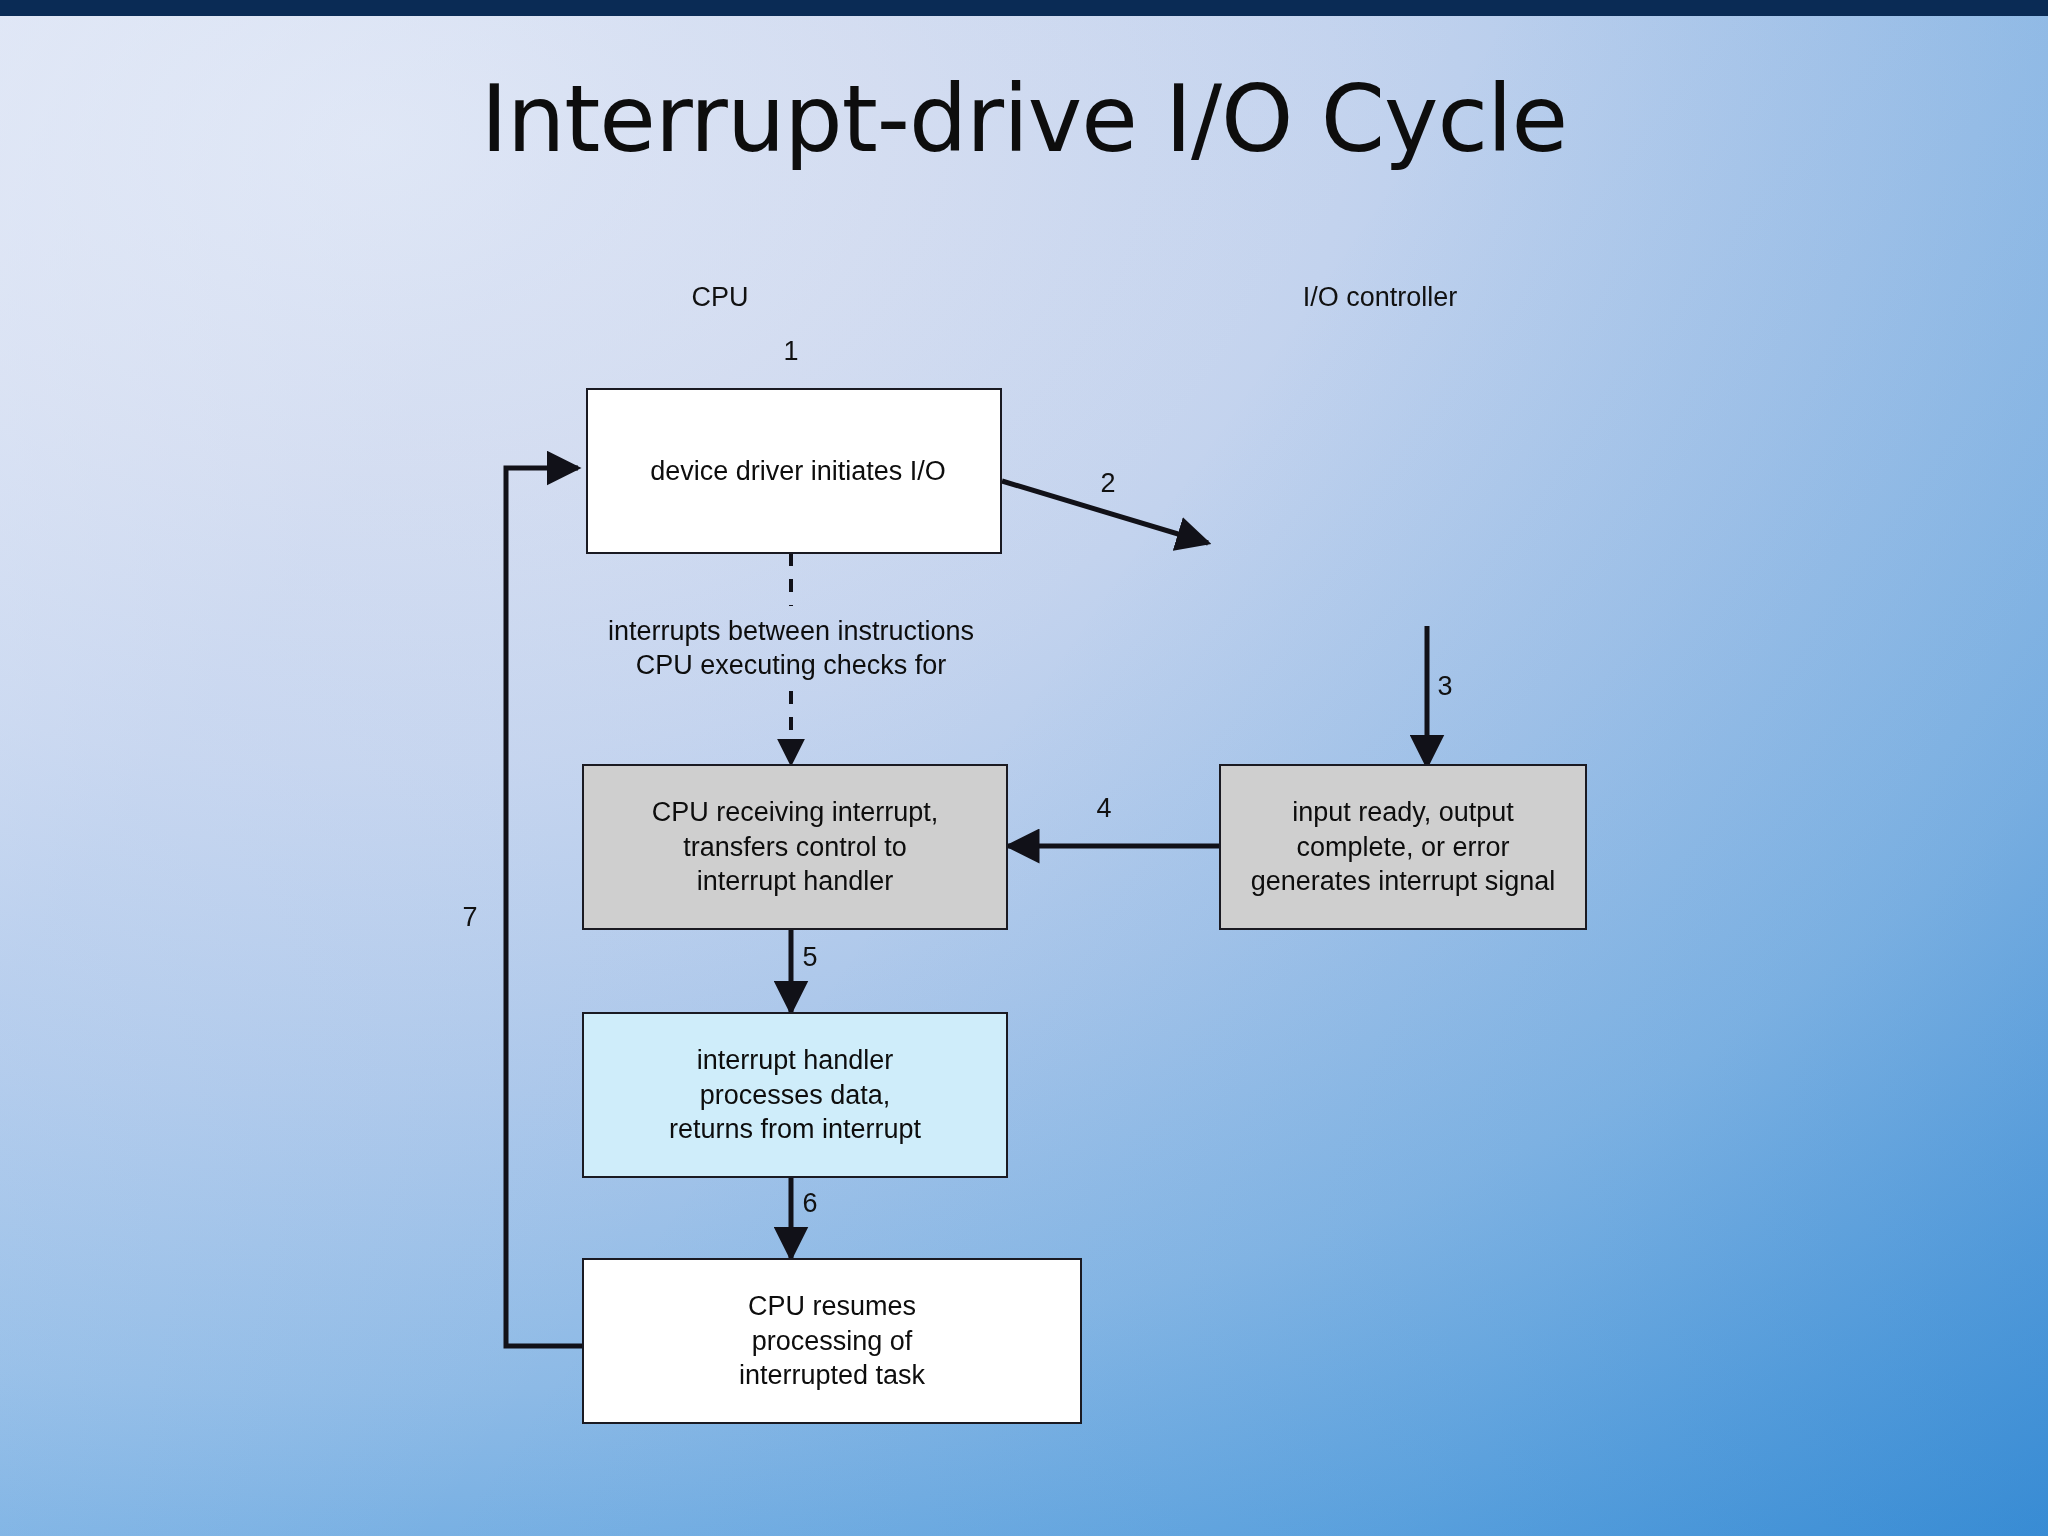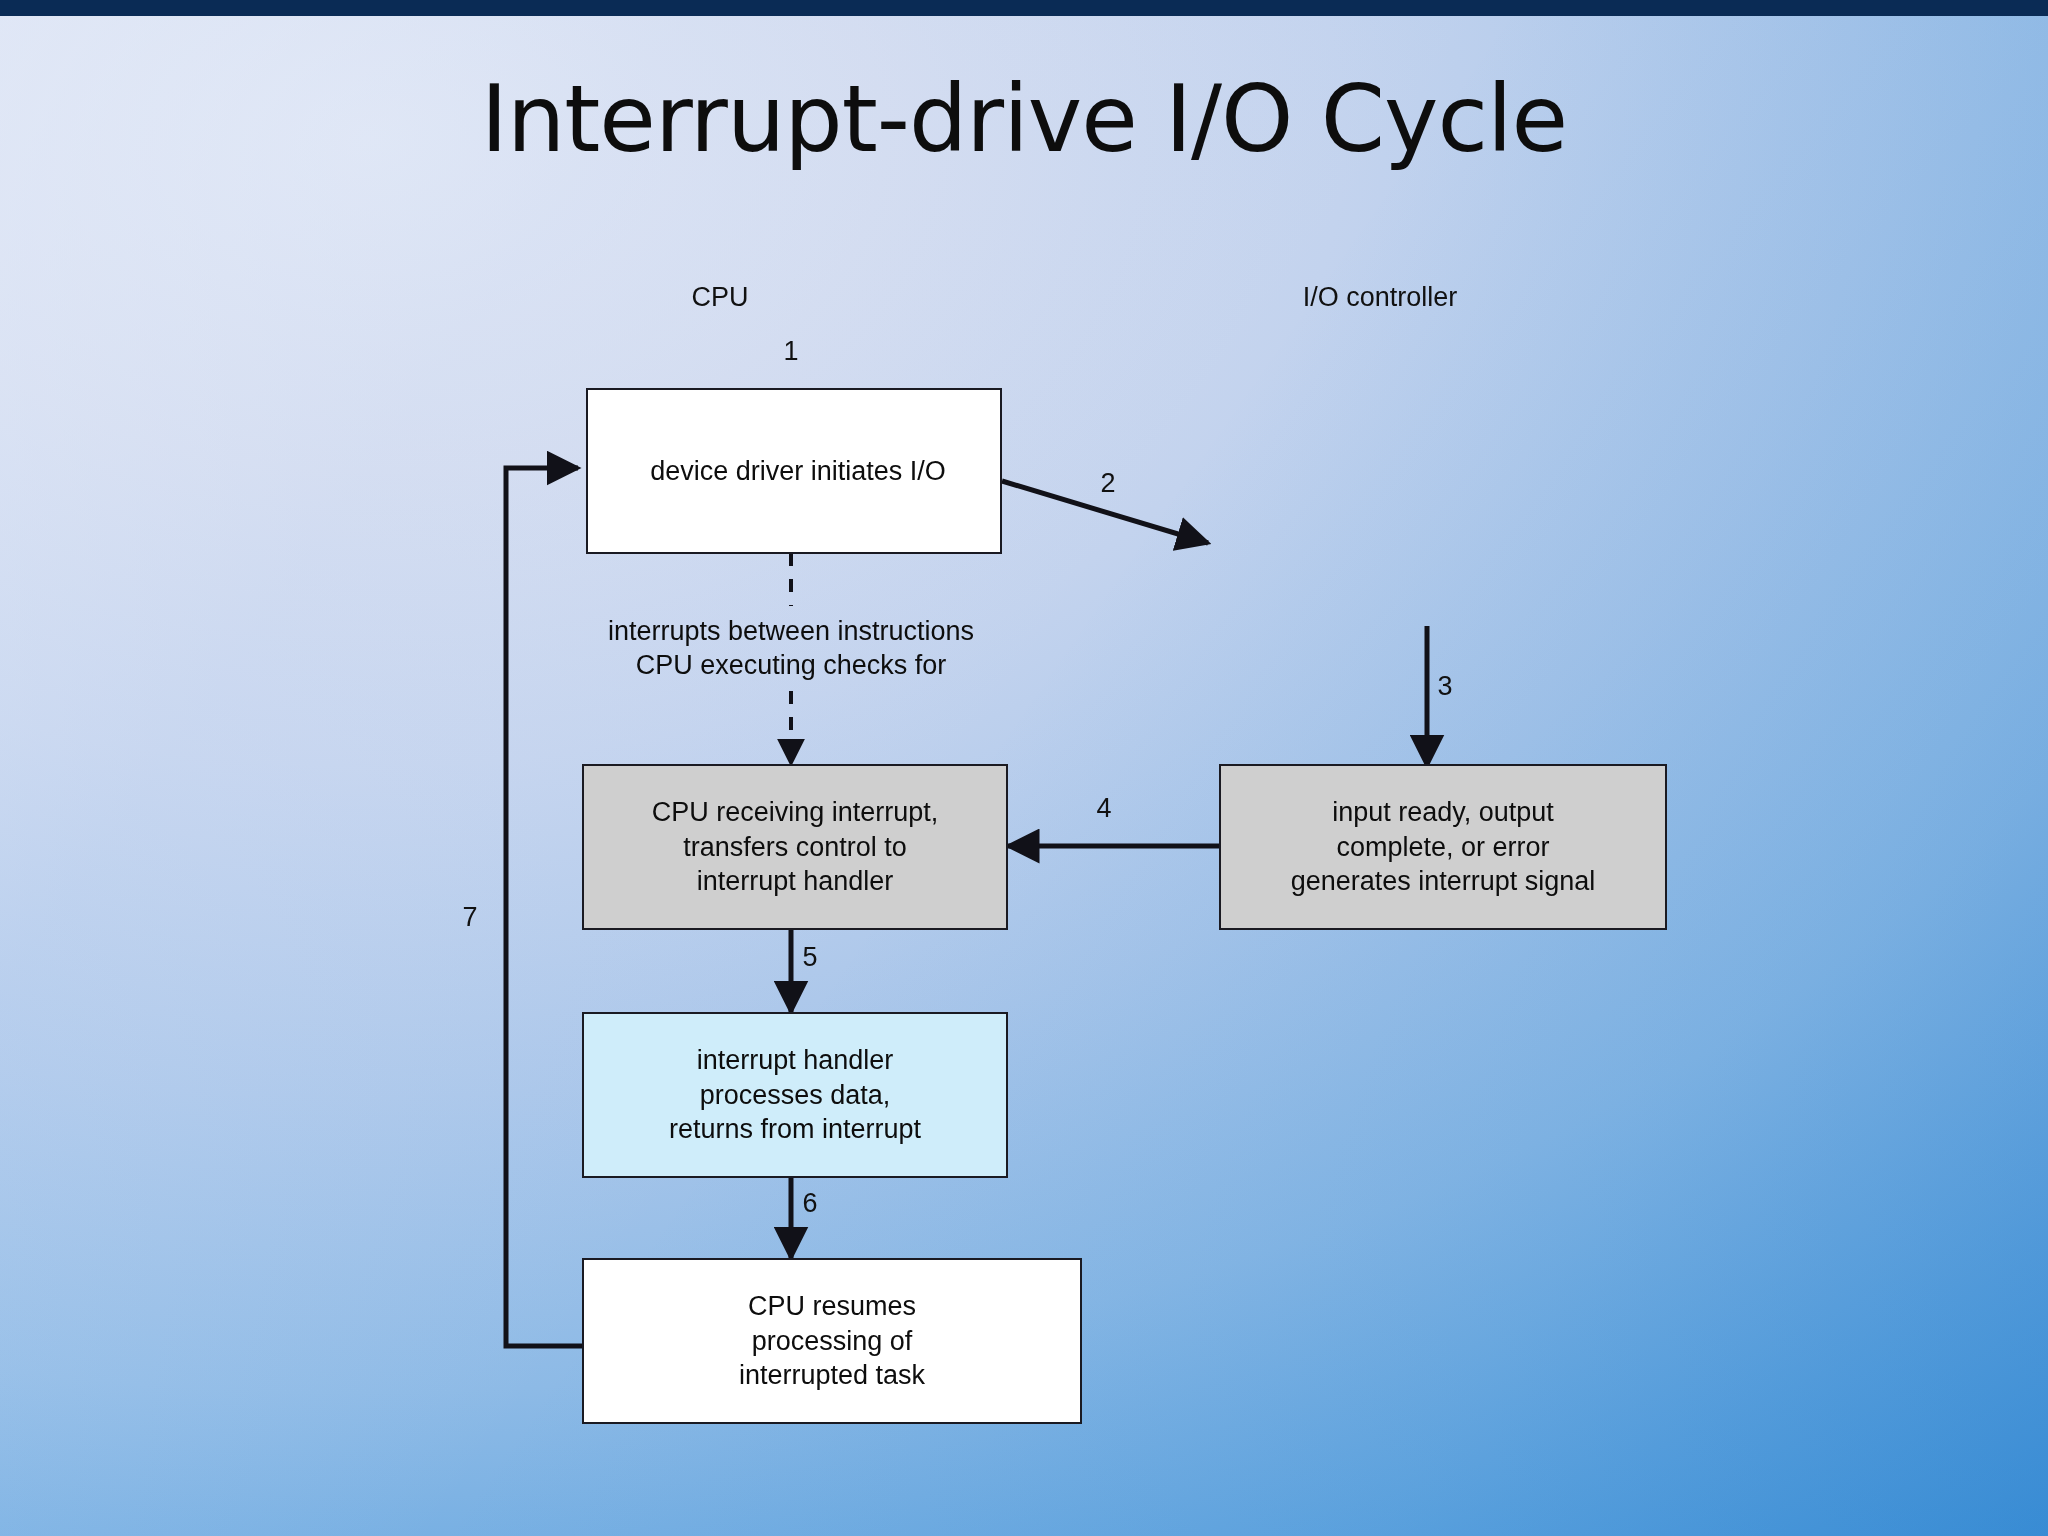--- a/index.html
+++ b/index.html
@@ -146,21 +146,21 @@
   </div>
 
   <div class="box gray" style="left:582px; top:748px; width:426px; height:166px;">
     <div>
       <div>CPU receiving interrupt,</div>
       <div>transfers control to</div>
       <div>interrupt handler</div>
     </div>
   </div>
 
-  <div class="box gray" style="left:1219px; top:748px; width:448px; height:166px;">
+  <div class="box gray" style="left:1219px; top:748px; width:368px; height:166px;">
     <div>
       <div>input ready, output</div>
       <div>complete, or error</div>
       <div>generates interrupt signal</div>
     </div>
   </div>
 
   <div class="box blue" style="left:582px; top:996px; width:426px; height:166px;">
     <div>
       <div>interrupt handler</div>

